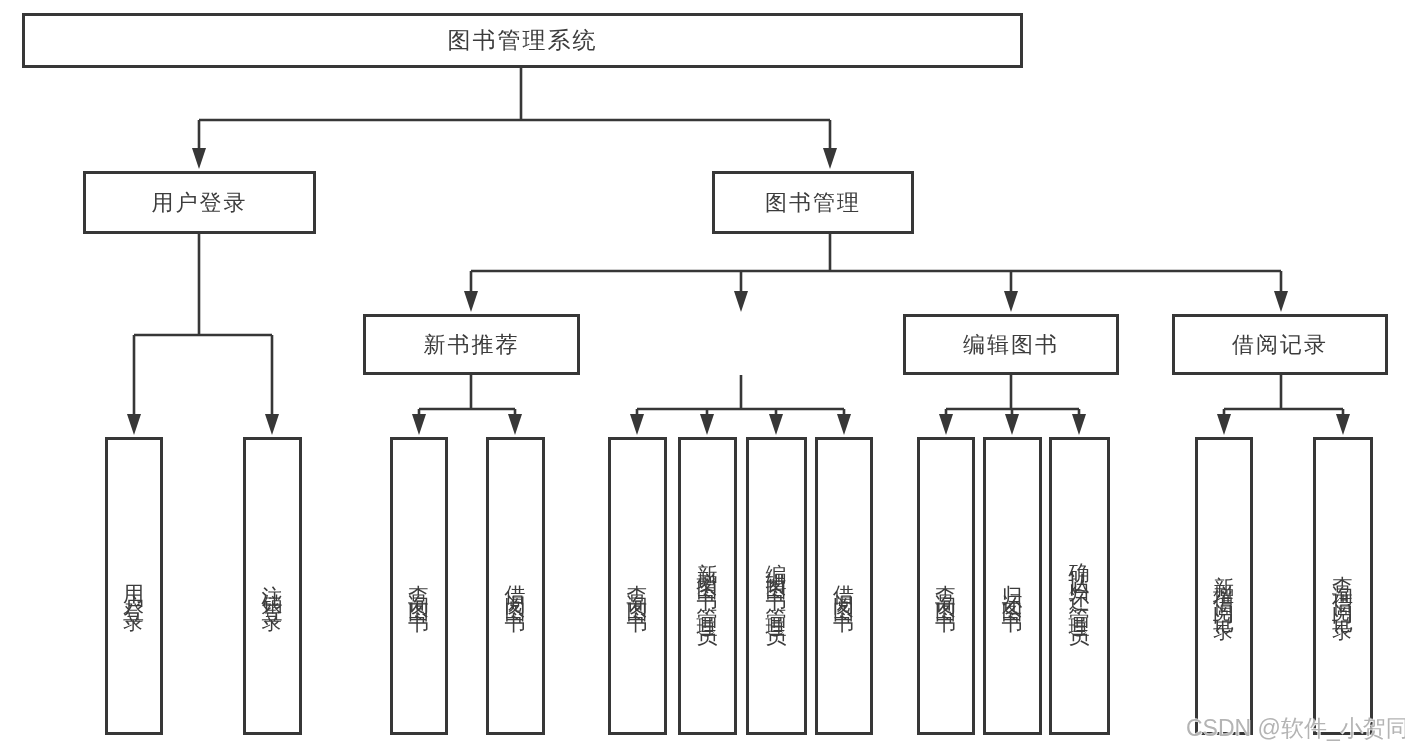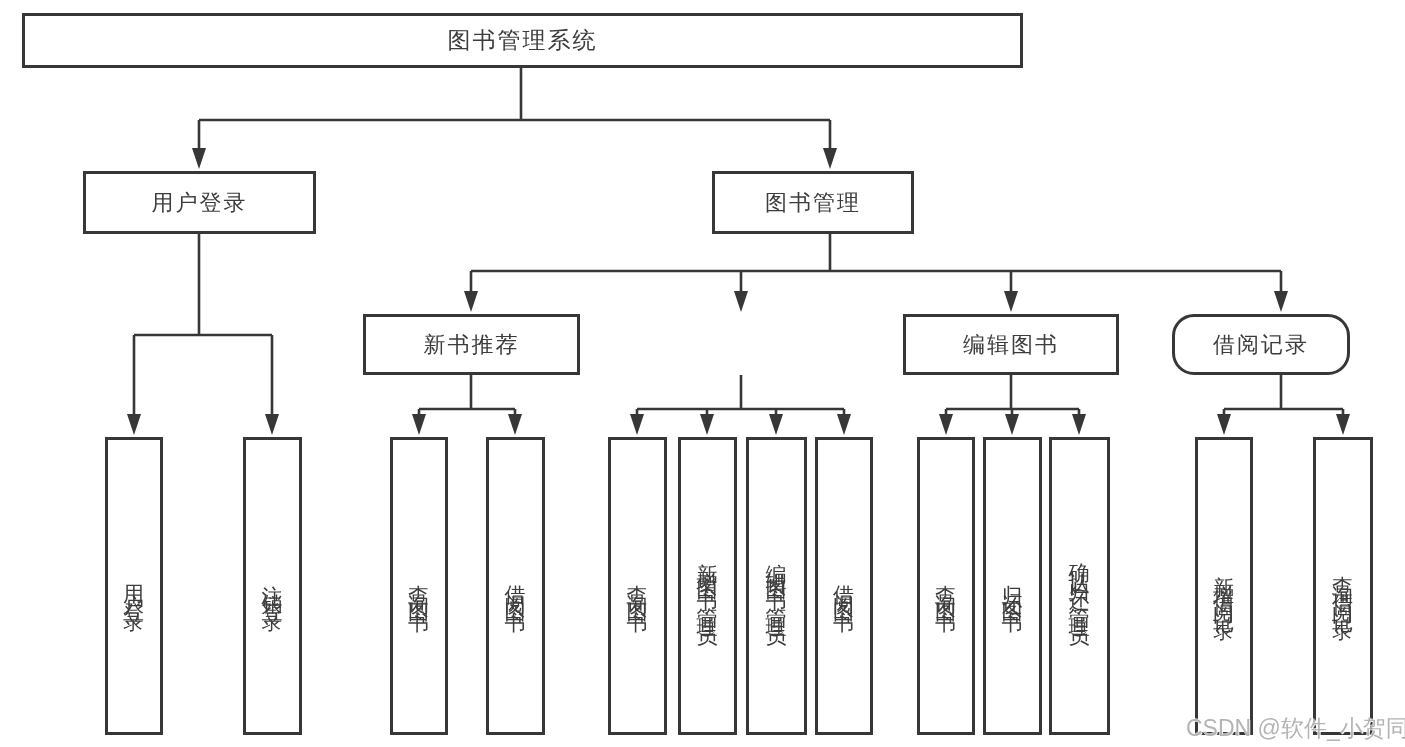--- a/index.html
+++ b/index.html
@@ -113,21 +113,21 @@
   <div class="box" style="left:712px; top:171px; width:202px; height:63px;">
     <span class="hlabel">图书管理</span>
   </div>
 
   <div class="box" style="left:363px; top:314px; width:217px; height:61px;text-align:right;">
     <span class="hlabel">新书推荐</span>
   </div>
   <div class="box" style="left:903px; top:314px; width:216px; height:61px;">
     <span class="hlabel">编辑图书</span>
   </div>
-  <div class="box" style="left:1172px; top:314px; width:178px; height:61px;border-radius:22px;">
+  <div class="box" style="left:1172px; top:314px; width:216px; height:61px;">
     <span class="hlabel">借阅记录</span>
   </div>
 
   <div class="leaf" style="left:105px; width:58px;">
     <span class="vlabel">用户登录</span>
   </div>
   <div class="leaf" style="left:243px; width:59px;">
     <span class="vlabel">注销登录</span>
   </div>
 

